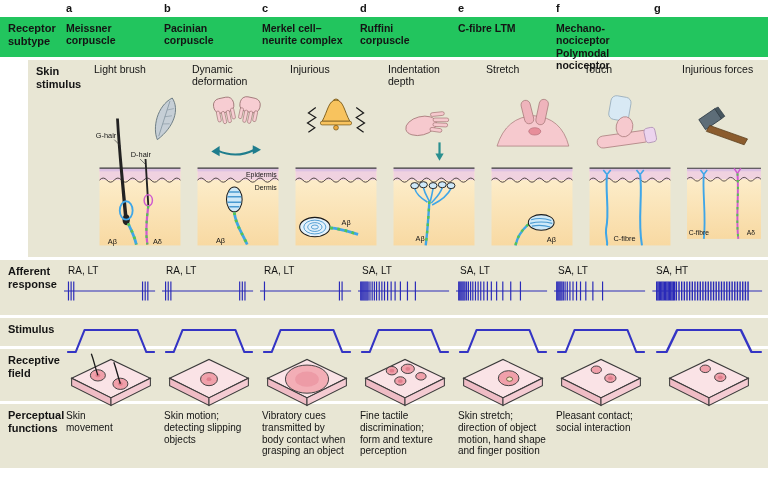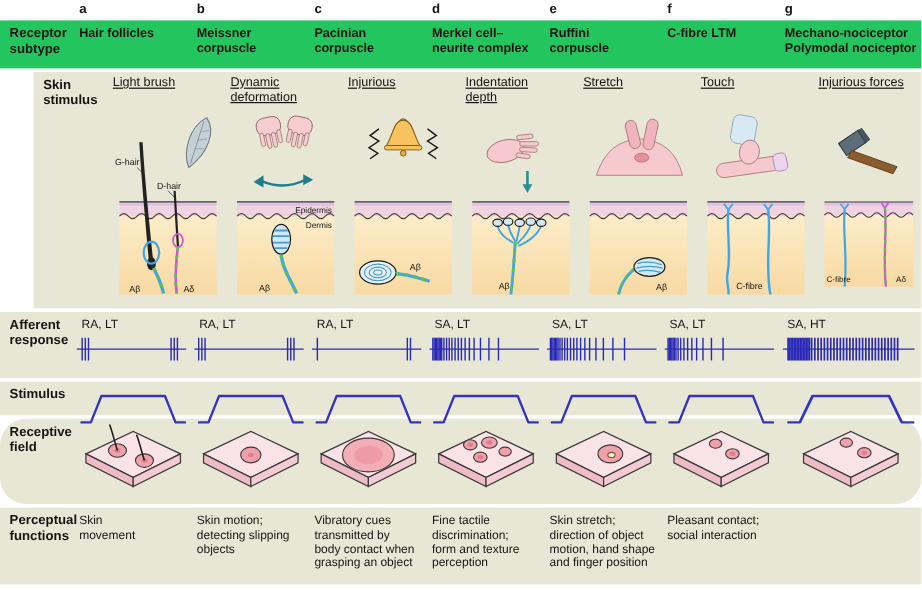--- a/index.html
+++ b/index.html
@@ -11,28 +11,28 @@
   .row{display:grid;grid-template-columns:62px repeat(6,98px) 1fr;}
   .band{background:#e8e6d4;margin-bottom:3px;}
   .band.header{background:#22c55e;height:40px;}
   .letters{height:17px;background:#ffffff;}
   .letter{font-weight:bold;font-size:11px;padding:2px 0 0 4px;}
   .rowlabel{font-weight:bold;font-size:11px;line-height:1.18;padding:5px 2px 0 8px;}
   .cell{position:relative;}
   .header .colhead{font-weight:bold;font-size:10.5px;line-height:1.18;padding:5px 2px 0 4px;white-space:pre-line;}
   .stim{height:197px;margin-left:28px;}
   .stim .cell{padding:3px 2px 0 4px;}
-  .stim-label{font-size:10.5px;line-height:1.15;white-space:pre-line;height:23px;text-decoration:underline;}
+  .stim-label{font-size:10.5px;line-height:1.15;white-space:pre-line;height:23px;}
   .stim-svg{display:block;}
   .aff{height:55px;}
   .aff-label{font-size:10px;margin:5px 0 1px 6px;}
   .spike-svg{display:block;}
   .wave{height:28px;}
   .wave-svg{display:block;margin-top:3px;}
-  .field{height:71px;border-radius:22px;}
+  .field{height:52px;}
   .field-svg{display:block;margin-top:2px;}
   .percep{height:64px;}
   .percep .cell{font-size:10px;line-height:1.18;white-space:pre-line;padding:6px 2px 16px 4px;}
   svg text{font-family:"Liberation Sans",sans-serif;font-size:8px;fill:#141414;}
   svg text.lbl-sm{font-size:7.5px;}
 </style>
 </head>
 <body>
 
 <svg width="0" height="0" style="position:absolute">
@@ -50,21 +50,20 @@
   <div class="letter">b</div>
   <div class="letter">c</div>
   <div class="letter">d</div>
   <div class="letter">e</div>
   <div class="letter">f</div>
   <div class="letter">g</div>
 </div>
 
 <div class="row band header">
   <div class="rowlabel">Receptor subtype</div>
-  <div class="colhead">Hair follicles</div>
   <div class="colhead">Meissner
 corpuscle</div>
   <div class="colhead">Pacinian
 corpuscle</div>
   <div class="colhead">Merkel cell–
 neurite complex</div>
   <div class="colhead">Ruffini
 corpuscle</div>
   <div class="colhead">C-fibre LTM</div>
   <div class="colhead">Mechano-nociceptor

